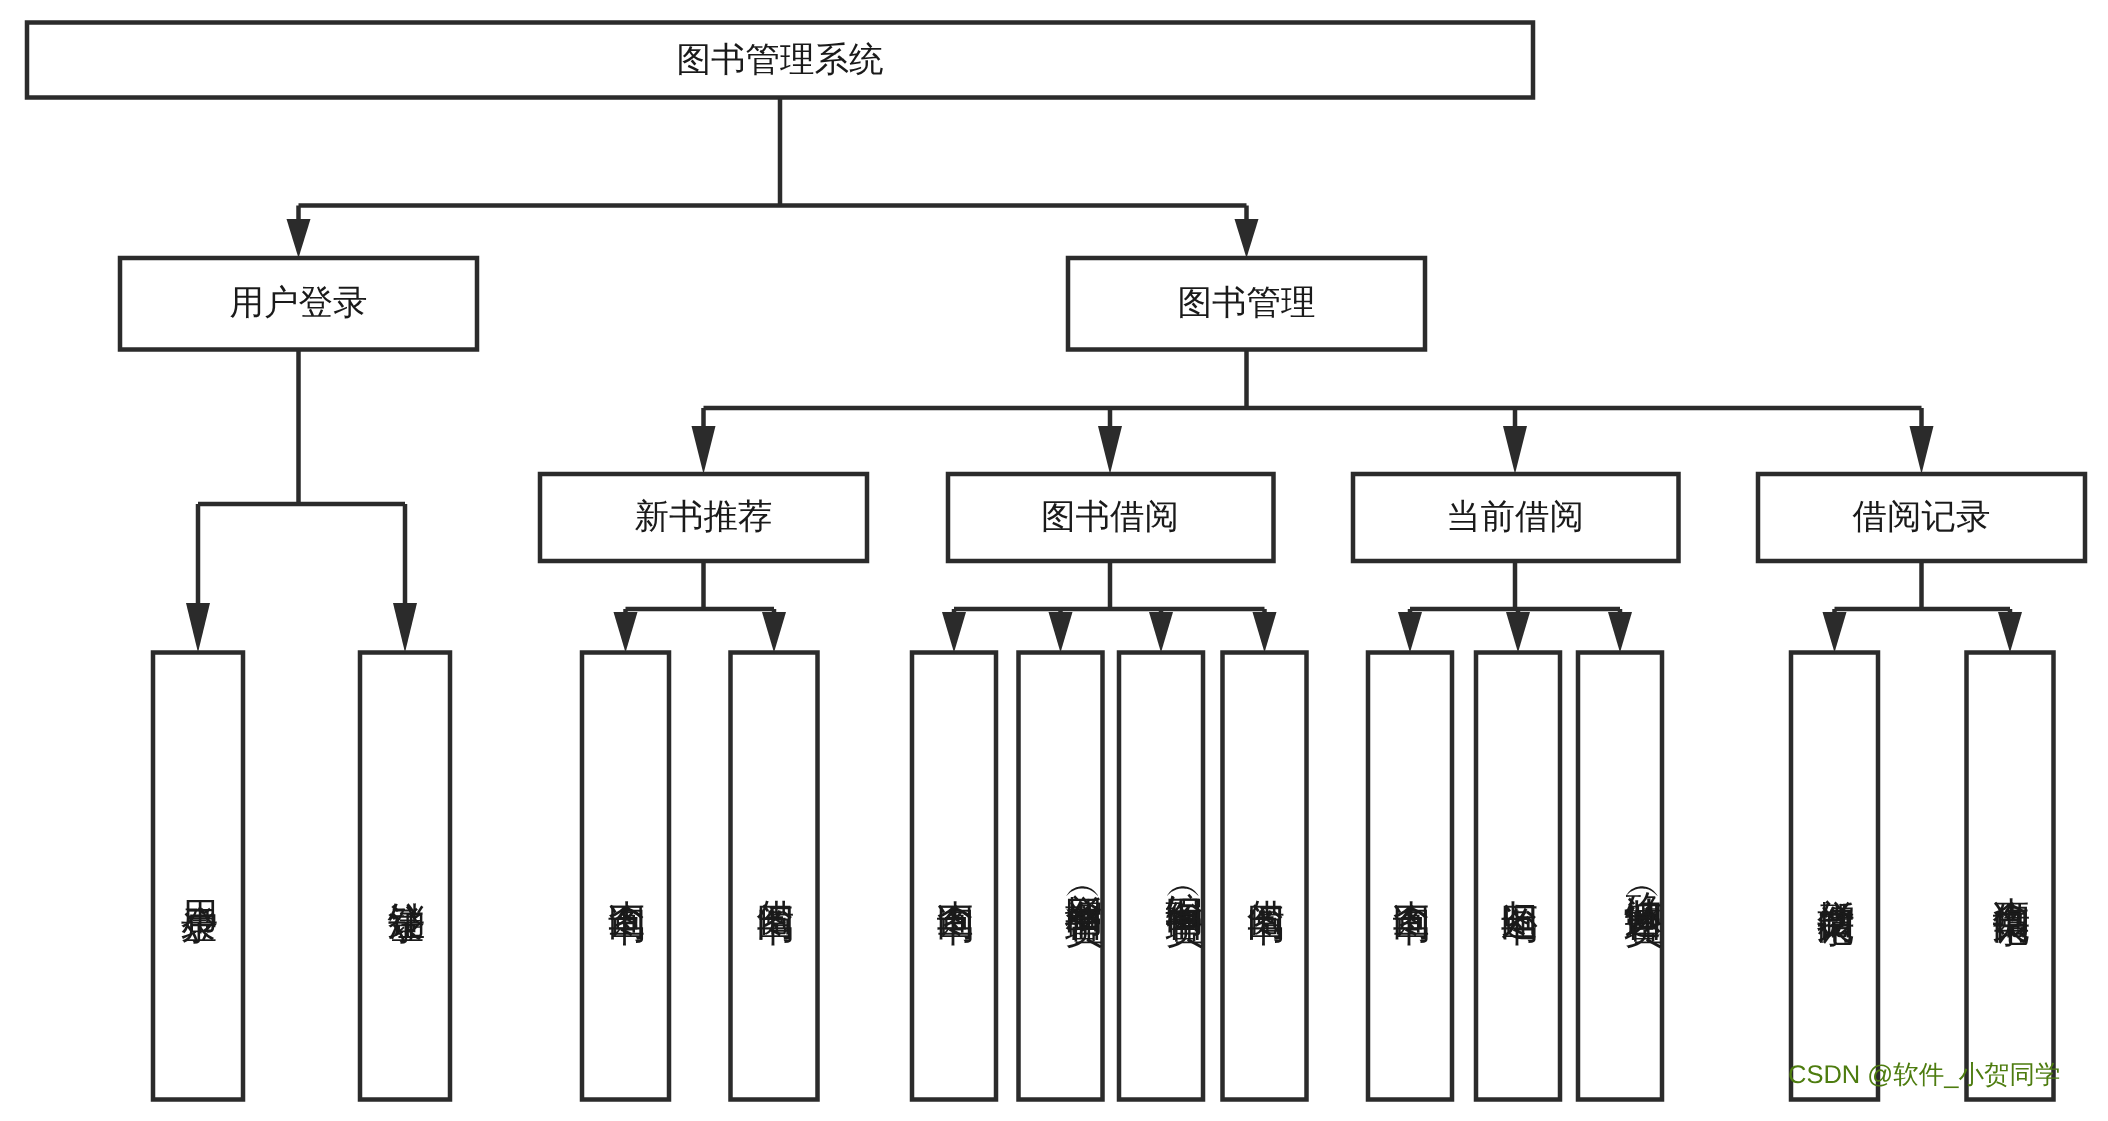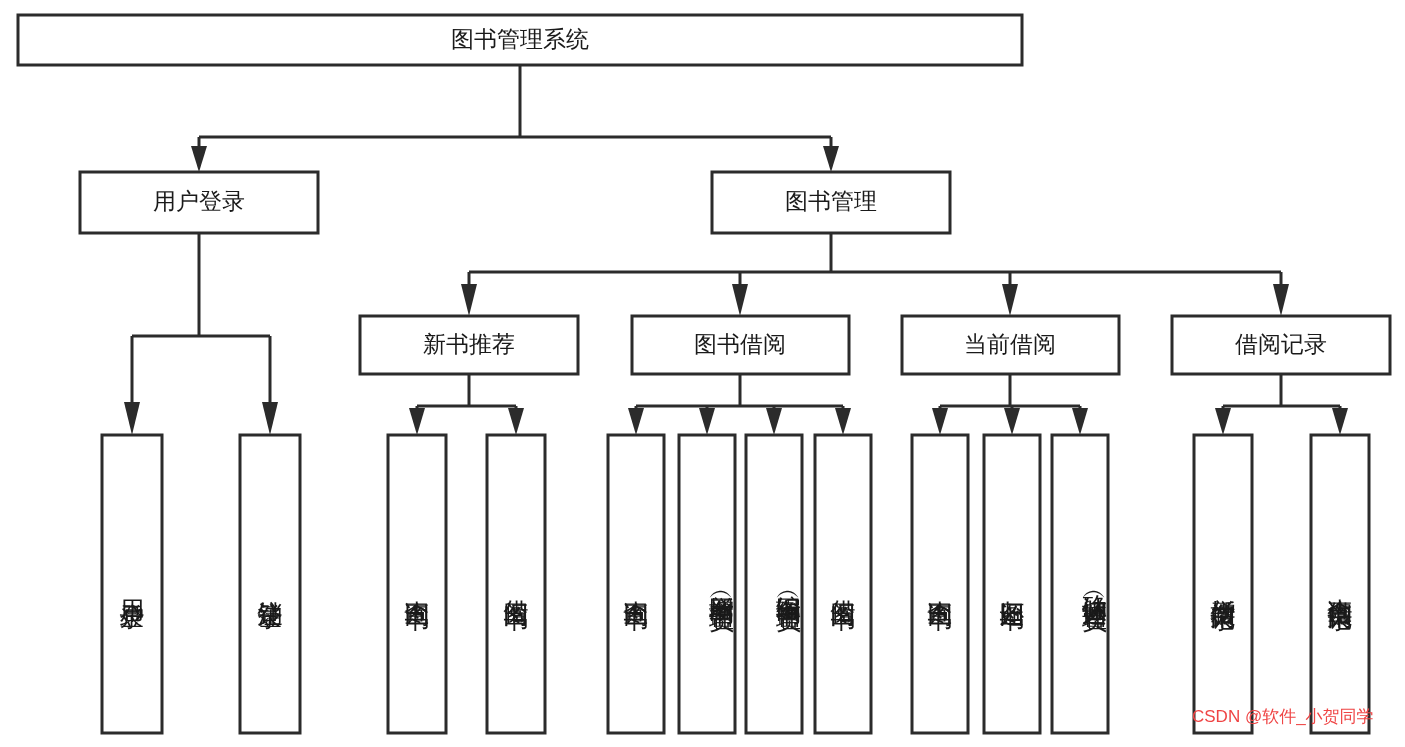--- a/index.html
+++ b/index.html
@@ -60,21 +60,21 @@
     white-space: nowrap;
     display: flex;
     align-items: center;
     justify-content: center;
     pointer-events: none;
   }
   .watermark {
     position: absolute;
     font-family: "Liberation Sans", "DejaVu Sans", sans-serif;
     font-size: 17px;
-    color: #ef4444;
+    color: #4d7c0f;
     white-space: nowrap;
   }
 </style>
 </head>
 <body>
 
 <div id="diagram-root">
 
   <svg id="diagram-svg" viewBox="0 0 1405 747" xmlns="http://www.w3.org/2000/svg">
 

